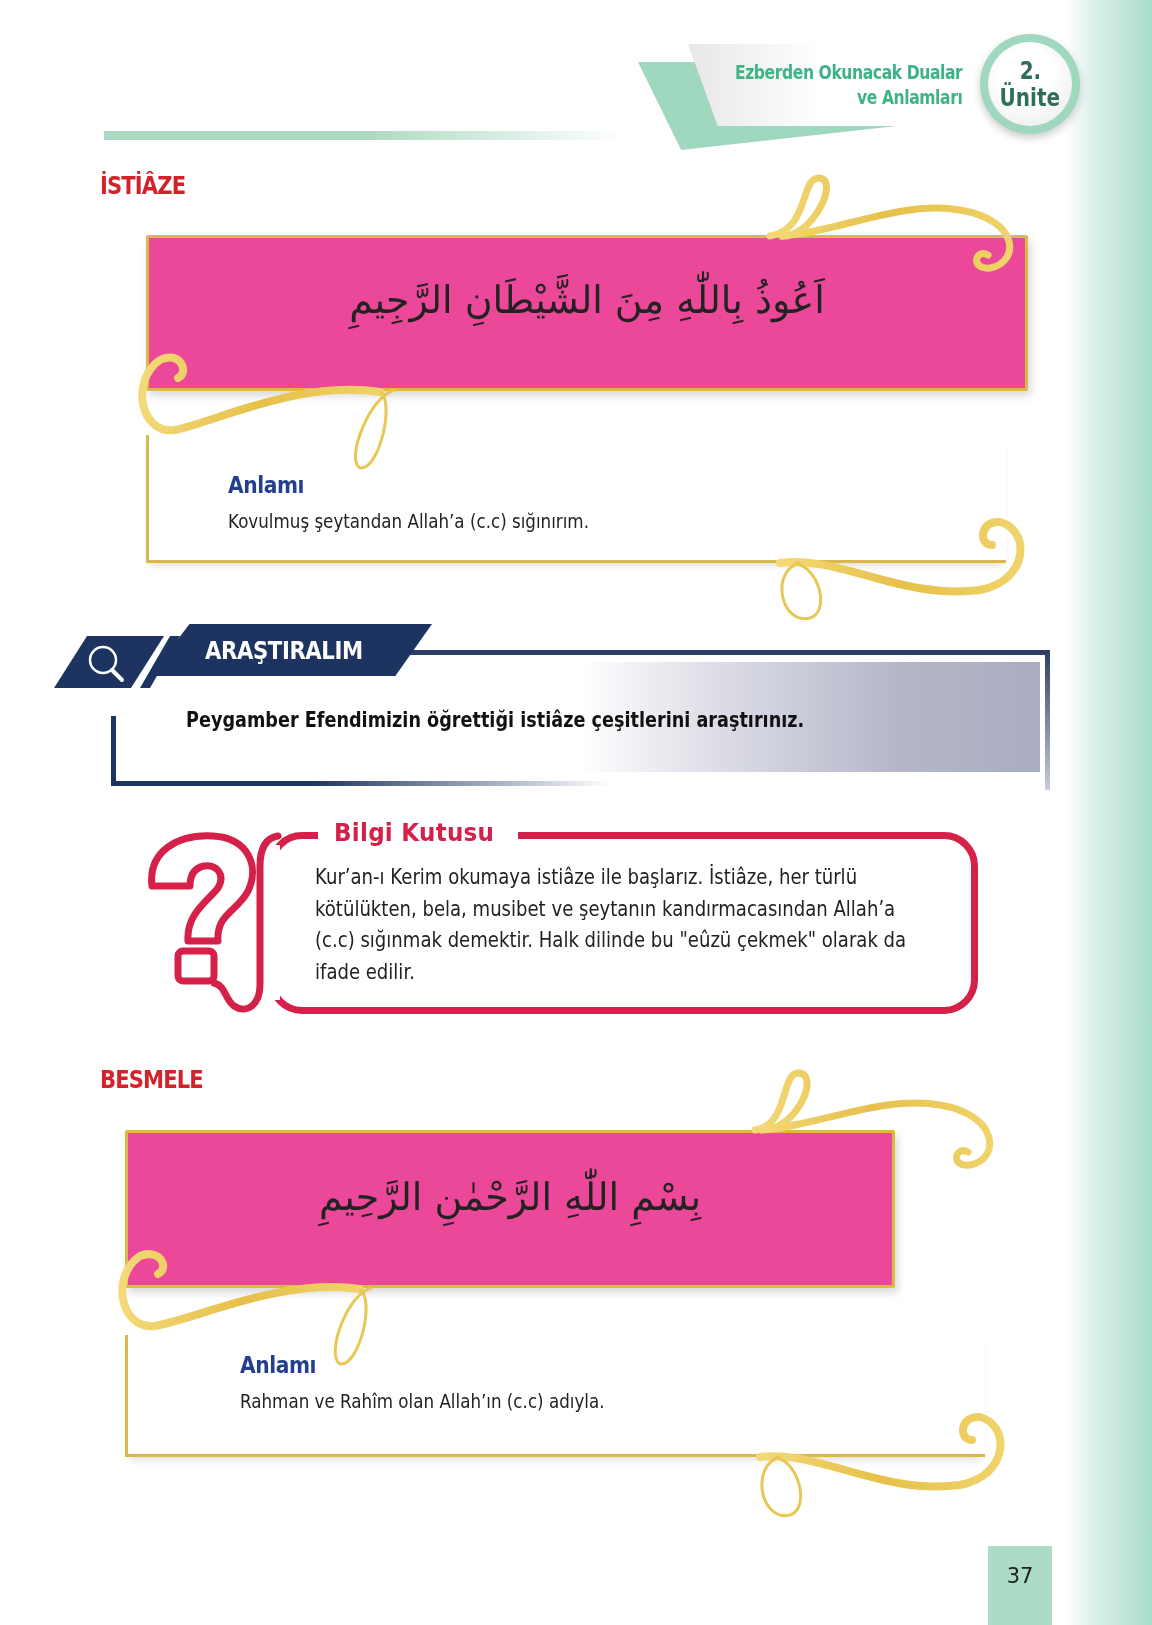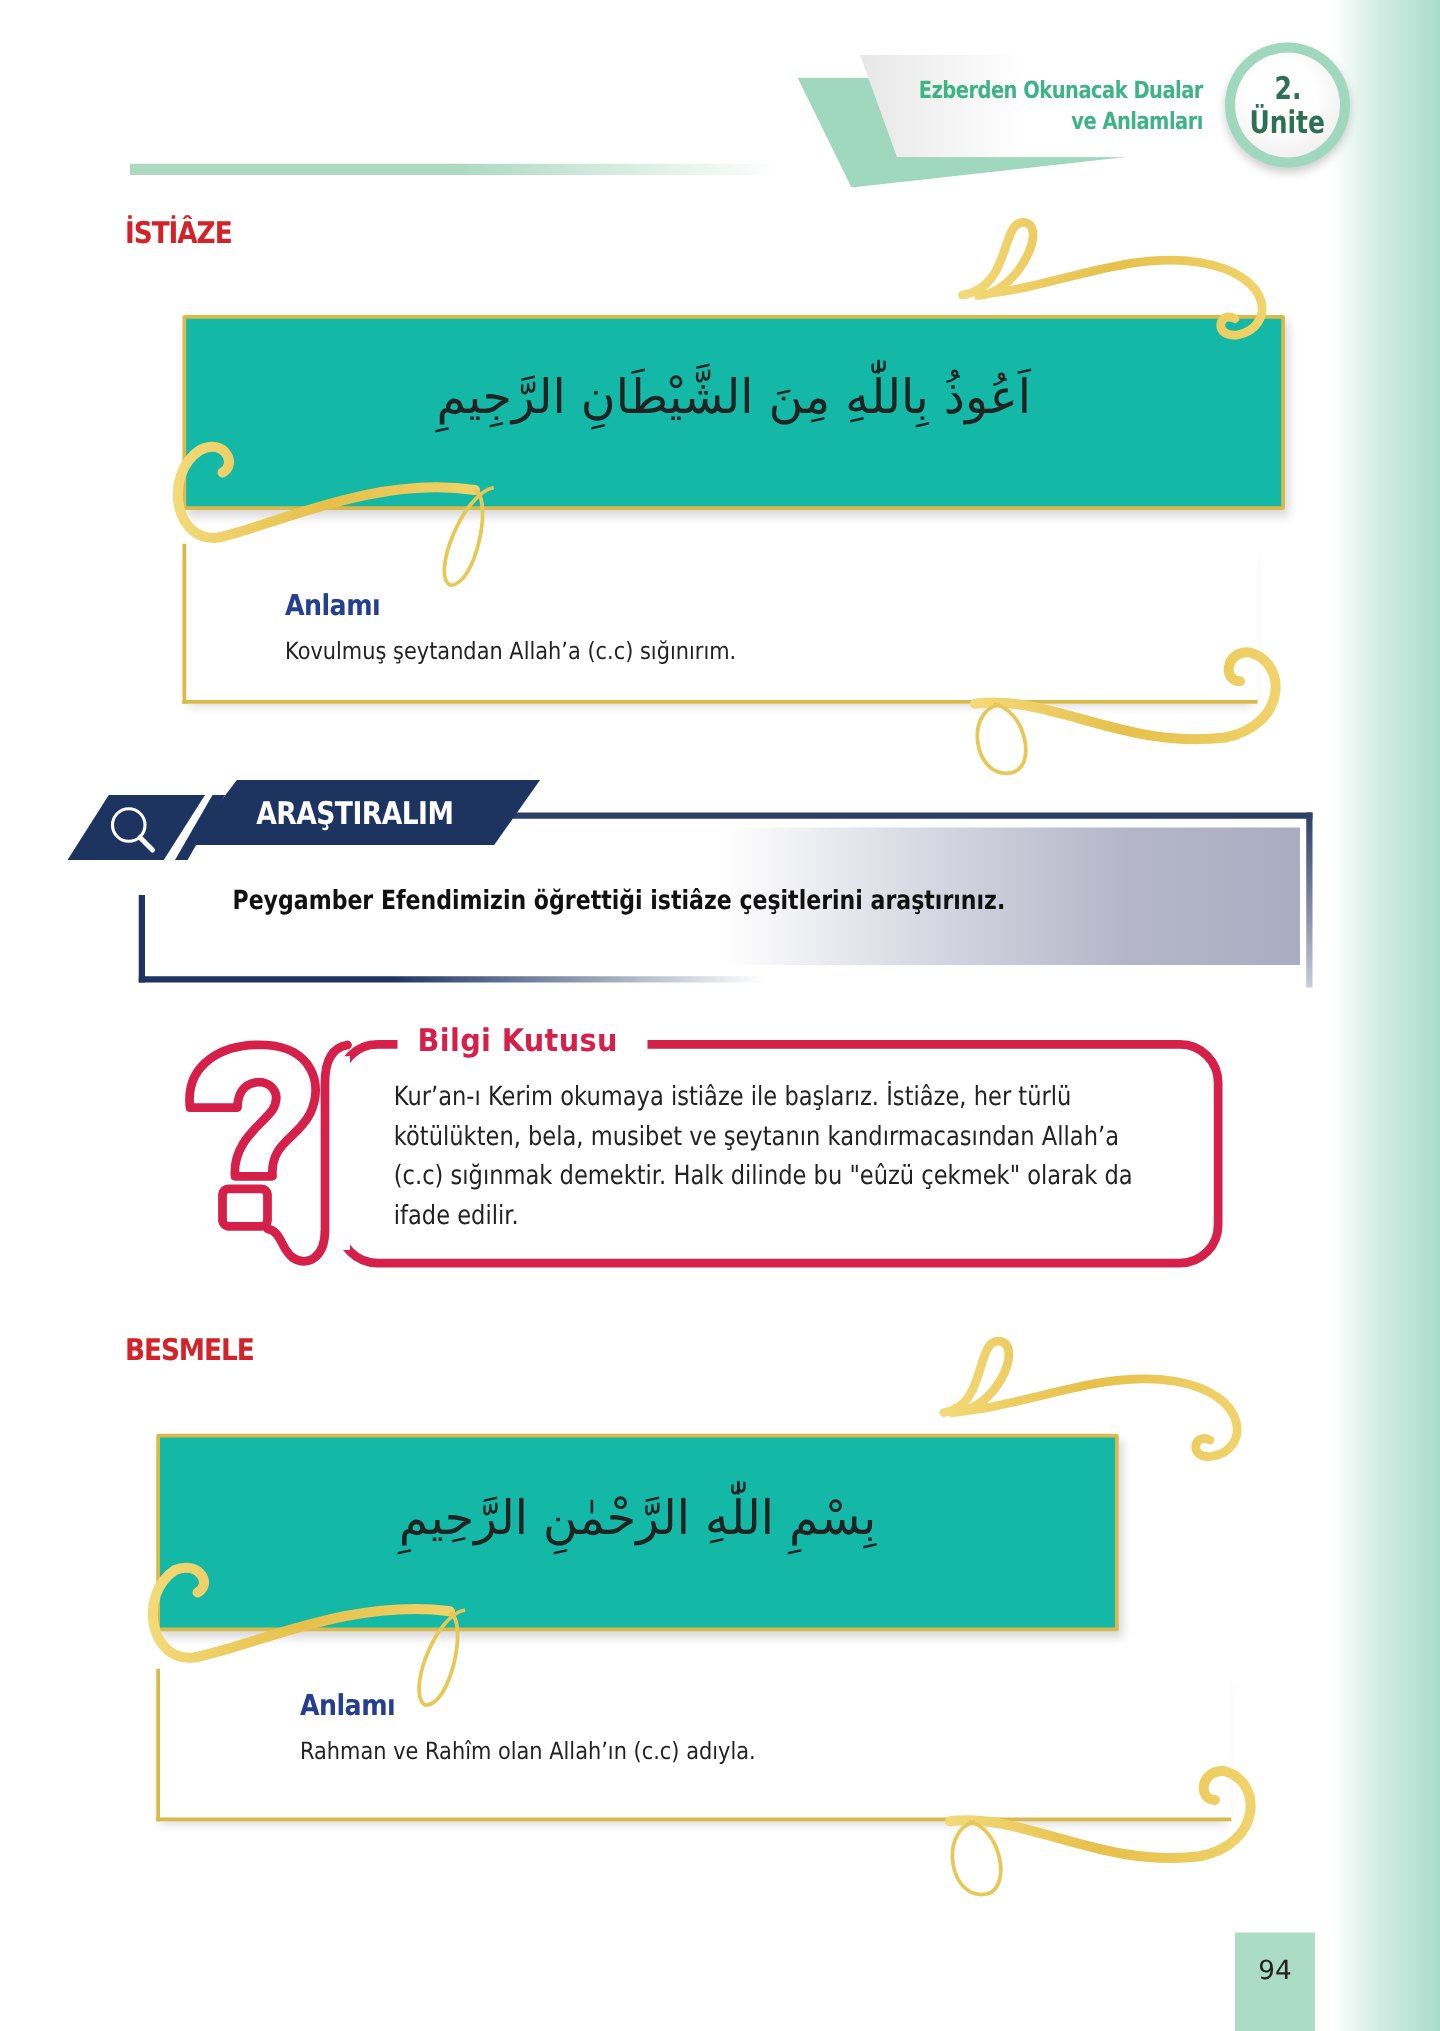--- a/index.html
+++ b/index.html
@@ -49,23 +49,22 @@
   
   .section-heading {
     position: absolute; color: #d2232a; font-weight: bold; font-size: 24px;
     font-family: "DejaVu Sans", sans-serif; letter-spacing: -1px; transform: scaleX(0.88); transform-origin: left center;
   }
 
   
   .frame { position: absolute; }
   .frame-top-box {
     position: absolute; border: 3px solid #d9b94a; border-radius: 2px;
-    background: #14b8a6;
+    background: #ec4899;
     box-shadow: 3px 5px 8px rgba(0,0,0,0.15);
-    margin-top: 17px;
   }
   .frame-bottom-box {
     position: absolute; border-left: 3px solid #d9b94a; border-bottom: 3px solid #d9b94a;
     box-shadow: 0 6px 8px -4px rgba(0,0,0,0.15);
   }
   .arabic {
     position: absolute; left: 0; right: 0; text-align: center;
     font-family: "DejaVu Serif", serif; font-size: 38px; color: #222;
   }
   .meaning-title {
@@ -236,14 +235,14 @@
     <path d="M360 1289 C 280 1278, 200 1318, 155 1326 C 120 1330, 110 1276, 140 1256 C 160 1248, 170 1268, 158 1274" fill="none" stroke="url(#gold2)" stroke-width="8" stroke-linecap="round"></path>
     <path d="M372 1288 C 348 1292, 325 1355, 340 1364 C 360 1366, 375 1298, 360 1290" fill="none" stroke="#e7c756" stroke-width="3"></path>
     <path d="M760 1457 C 820 1450, 880 1495, 960 1485 C 1010 1475, 1010 1425, 980 1417 C 960 1415, 958 1440, 972 1440" fill="none" stroke="url(#gold2)" stroke-width="8" stroke-linecap="round"></path>
     <path d="M780 1457 C 750 1465, 760 1522, 790 1515 C 810 1509, 800 1462, 775 1457" fill="none" stroke="#e7c756" stroke-width="3"></path>
   </svg>
   <div class="meaning-title" style="left:240px; top:1352px;">Anlamı</div>
   <div class="meaning-text" style="left:240px; top:1390px;">Rahman ve Rahîm olan Allah’ın (c.c) adıyla.</div>
 </div>
 
 <div class="page-num">
-  <span>94</span>
+  <span>37</span>
 </div>
 
 </body></html>

